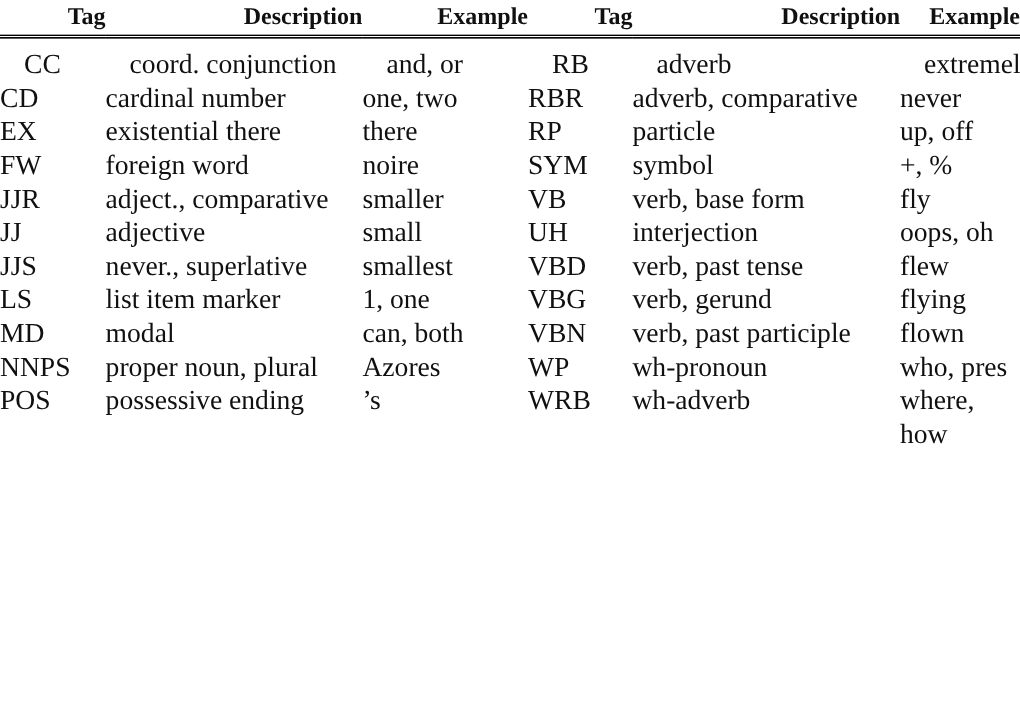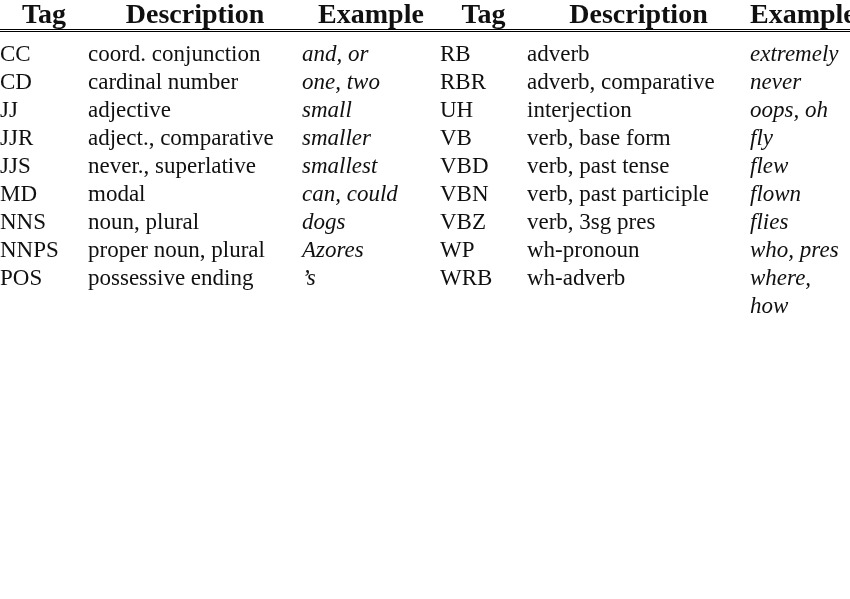--- a/index.html
+++ b/index.html
@@ -20,42 +20,42 @@
     width: 850px;
   }
   col.c-ltag  { width: 88px; }
   col.c-ldesc { width: 214px; }
   col.c-lex   { width: 138px; }
   col.c-rtag  { width: 87px; }
   col.c-rdesc { width: 223px; }
   col.c-rex   { width: 100px; }
 
   th {
-    text-align: center;
+    text-align: right;
     font-weight: bold;
-    font-size: 28px;
+    font-size: 20px;
     line-height: 28px;
     padding: 0 0 1px 0;
     border-bottom: 3px double #000000;
     vertical-align: top;
     white-space: nowrap;
   }
   td {
     font-size: 23px;
     line-height: 28px;
     vertical-align: top;
     padding: 0;
   }
-  tbody tr:first-child td { padding-top: 8px; }
+  tbody tr:first-child td { padding-top: 8px; padding-left: 20px; }
   td.desc {
     text-align: justify;
     padding-right: 9px;
   }
   td.rdesc { padding-right: 4px; }
-  td.ex { font-style: italic; }
+  td.ex { }
   td.tag { white-space: nowrap; }
 </style>
 </head>
 <body>
 
 <table class="pos-table">
   <colgroup>
     <col class="c-ltag">
       <col class="c-ldesc">
       <col class="c-lex">
@@ -84,58 +84,74 @@
   </tr>
       <tr>
     <td class="tag">CD</td>
     <td class="desc">cardinal number</td>
     <td class="ex">one, two</td>
     <td class="tag">RBR</td>
     <td class="desc rdesc">adverb, comparative</td>
     <td class="ex">never</td>
   </tr>
       <tr>
-    <td class="tag">JJ</td>
-    <td class="desc">adjective</td>
-    <td class="ex">small</td>
-    <td class="tag">UH</td>
-    <td class="desc rdesc">interjection</td>
-    <td class="ex">oops, oh</td>
+    <td class="tag">EX</td>
+    <td class="desc">existential there</td>
+    <td class="ex">there</td>
+    <td class="tag">RP</td>
+    <td class="desc rdesc">particle</td>
+    <td class="ex">up, off</td>
+  </tr>
+      <tr>
+    <td class="tag">FW</td>
+    <td class="desc">foreign word</td>
+    <td class="ex">noire</td>
+    <td class="tag">SYM</td>
+    <td class="desc rdesc">symbol</td>
+    <td class="ex">+, %</td>
   </tr>
       <tr>
     <td class="tag">JJR</td>
     <td class="desc">adject., comparative</td>
     <td class="ex">smaller</td>
     <td class="tag">VB</td>
     <td class="desc rdesc">verb, base form</td>
     <td class="ex">fly</td>
   </tr>
       <tr>
+    <td class="tag">JJ</td>
+    <td class="desc">adjective</td>
+    <td class="ex">small</td>
+    <td class="tag">UH</td>
+    <td class="desc rdesc">interjection</td>
+    <td class="ex">oops, oh</td>
+  </tr>
+      <tr>
     <td class="tag">JJS</td>
     <td class="desc">never., superlative</td>
     <td class="ex">smallest</td>
     <td class="tag">VBD</td>
     <td class="desc rdesc">verb, past tense</td>
     <td class="ex">flew</td>
   </tr>
       <tr>
+    <td class="tag">LS</td>
+    <td class="desc">list item marker</td>
+    <td class="ex">1, one</td>
+    <td class="tag">VBG</td>
+    <td class="desc rdesc">verb, gerund</td>
+    <td class="ex">flying</td>
+  </tr>
+      <tr>
     <td class="tag">MD</td>
     <td class="desc">modal</td>
-    <td class="ex">can, could</td>
+    <td class="ex">can, both</td>
     <td class="tag">VBN</td>
     <td class="desc rdesc">verb, past participle</td>
     <td class="ex">flown</td>
-  </tr>
-      <tr>
-    <td class="tag">NNS</td>
-    <td class="desc">noun, plural</td>
-    <td class="ex">dogs</td>
-    <td class="tag">VBZ</td>
-    <td class="desc rdesc">verb, 3sg pres</td>
-    <td class="ex">flies</td>
   </tr>
       <tr>
     <td class="tag">NNPS</td>
     <td class="desc">proper noun, plural</td>
     <td class="ex">Azores</td>
     <td class="tag">WP</td>
     <td class="desc rdesc">wh-pronoun</td>
     <td class="ex">who, pres</td>
   </tr>
       <tr>

